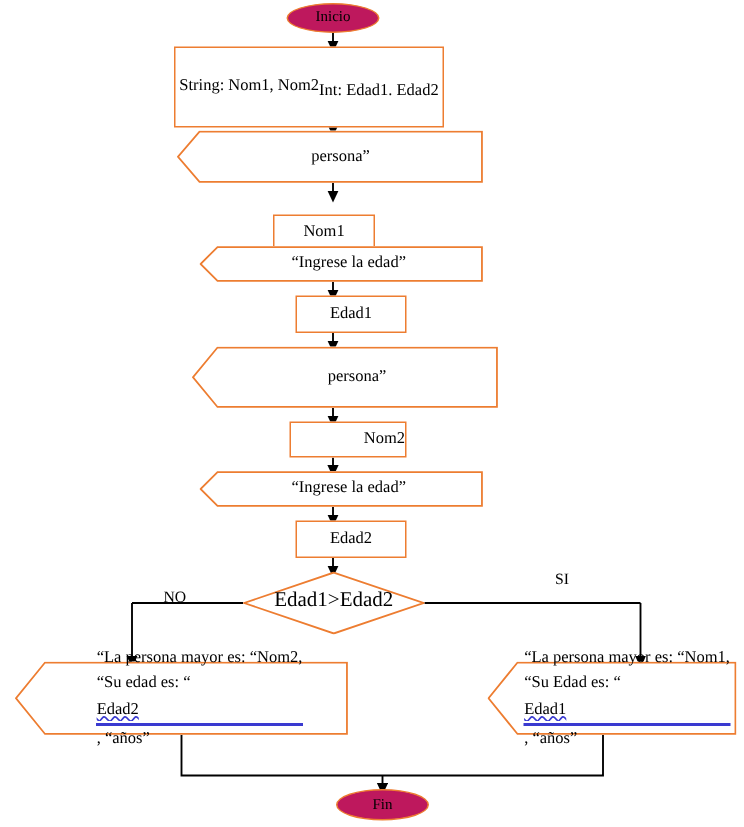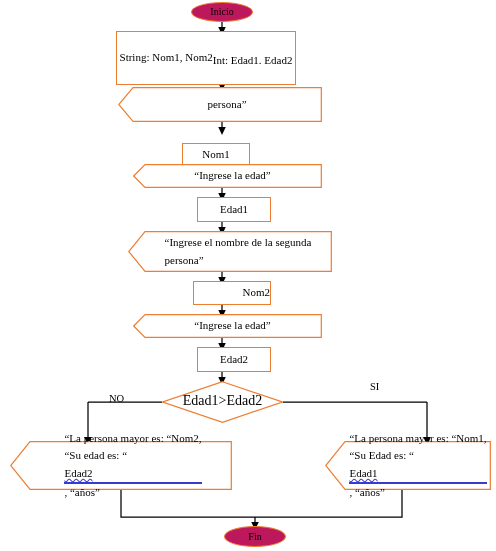--- a/index.html
+++ b/index.html
@@ -92,21 +92,20 @@
 
 <div class="node proc" style="left:197px;top:197px;width:74px;height:25px;">
   <span class="txt">Edad1</span>
 </div>
 
 <div class="node io" style="left:128px;top:231px;width:204px;height:41px;">
   <svg class="io-shape" viewBox="0 0 204 41" preserveAspectRatio="none">
     <path d="M17,0.7 L203.3,0.7 L203.3,40.3 L17,40.3 L0.7,20.5 Z" fill="#fff" stroke="#ED7D31" stroke-width="1.2"></path>
   </svg>
   <span class="txt two-line" style="margin-left:16px;">
-    <span>“Ingrese  el  nombre  de  la  segunda</span>
     <span>persona”</span>
   </span>
 </div>
 
 <div class="node proc" style="left:193px;top:281px;width:78px;height:24px;justify-content:flex-end;">
   <span class="txt">Nom2</span>
 </div>
 
 <div class="node io" style="left:133px;top:314px;width:189px;height:24px;">
   <svg class="io-shape" viewBox="0 0 189 24" preserveAspectRatio="none">

